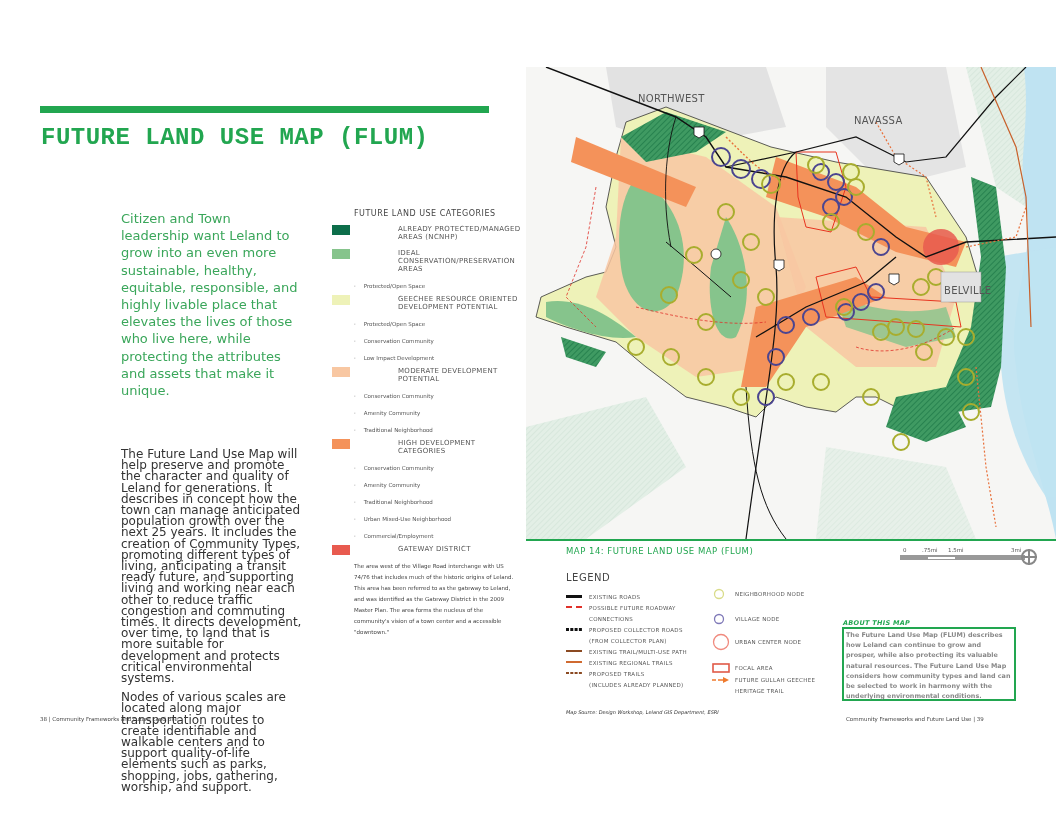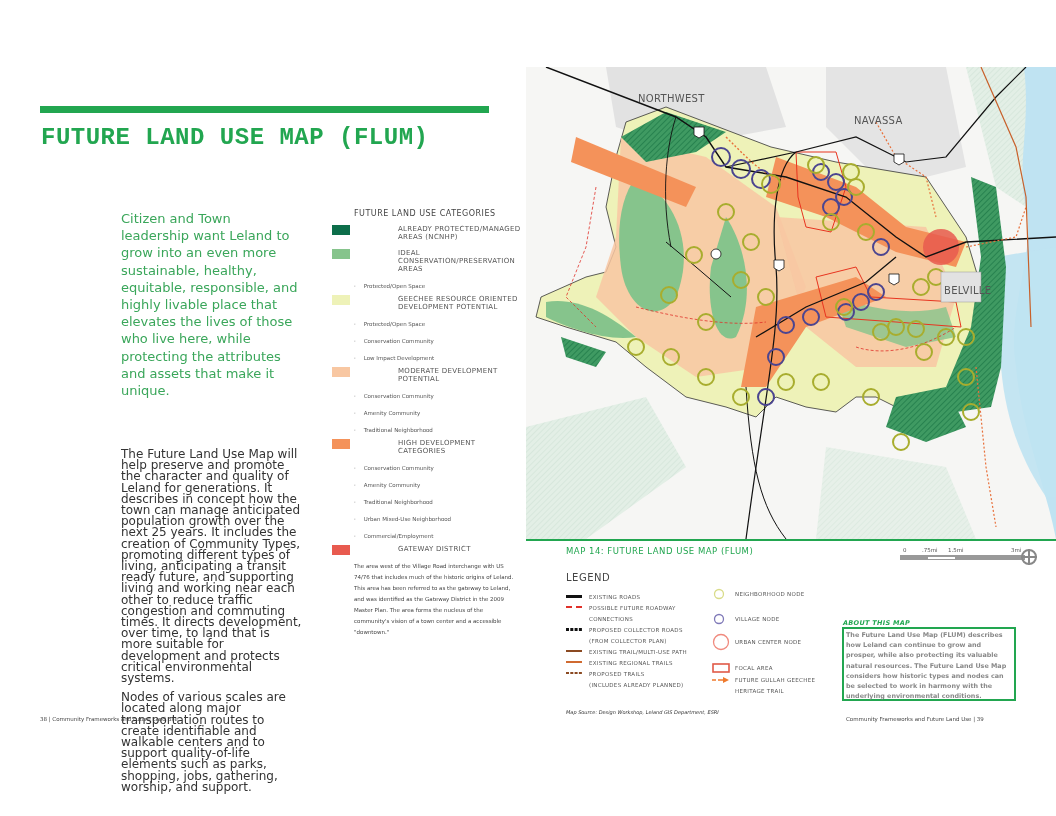--- a/index.html
+++ b/index.html
@@ -349,16 +349,16 @@
     <span class="txt">FUTURE GULLAH GEECHEE</span>
   </div>
   <div class="ln" style="top:100px;left:23px">
     <span class="txt">HERITAGE TRAIL</span>
   </div>
 </div>
 
 <div class="map-source">Map Source: Design Workshop, Leland GIS Department, ESRI</div>
 
 <div class="about-title">ABOUT THIS MAP</div>
-<div class="about-box">The Future Land Use Map (FLUM) describes how Leland can continue to grow and prosper, while also protecting its valuable natural resources. The Future Land Use Map considers how historic types and nodes can be selected to work in harmony with the underlying environmental conditions.</div>
+<div class="about-box">The Future Land Use Map (FLUM) describes how Leland can continue to grow and prosper, while also protecting its valuable natural resources. The Future Land Use Map considers how community types and land can be selected to work in harmony with the underlying environmental conditions.</div>
 
 <div class="footer-left">38 | Community Frameworks and Future Land Use</div>
 <div class="footer-right">Community Frameworks and Future Land Use | 39</div>
 
 </body></html>

